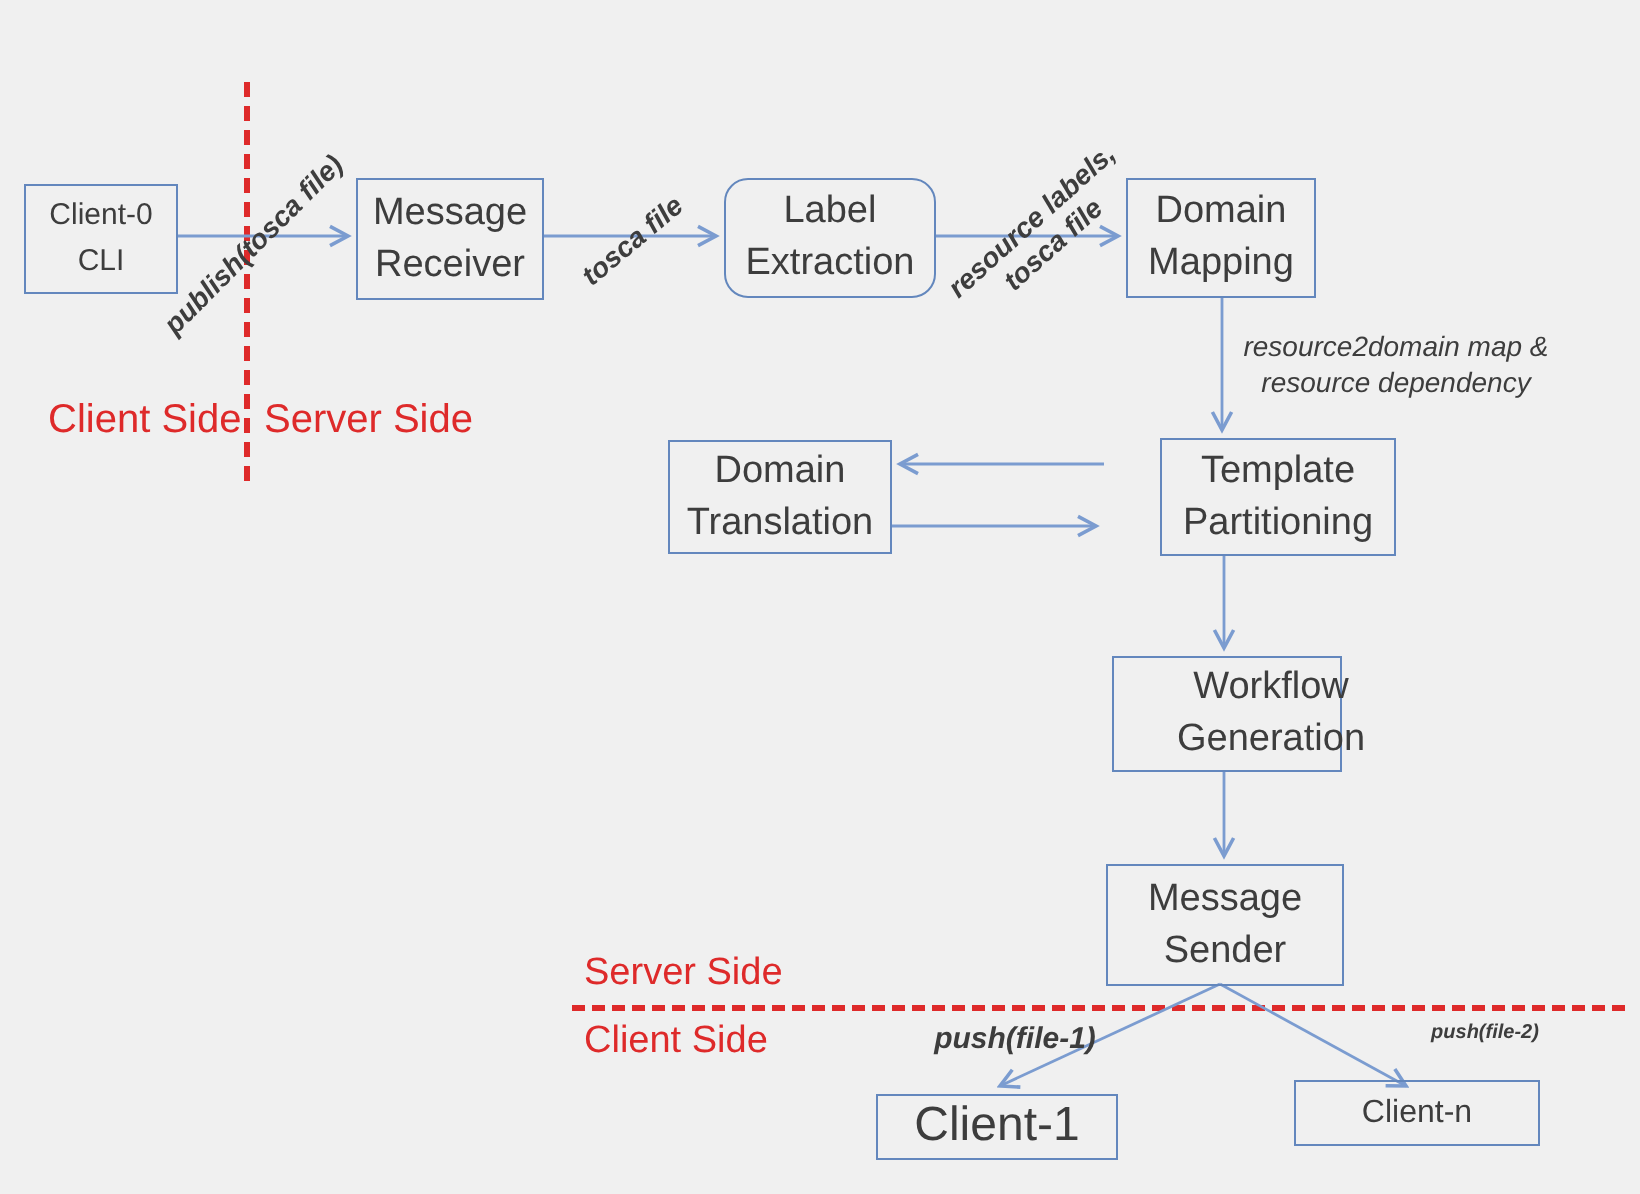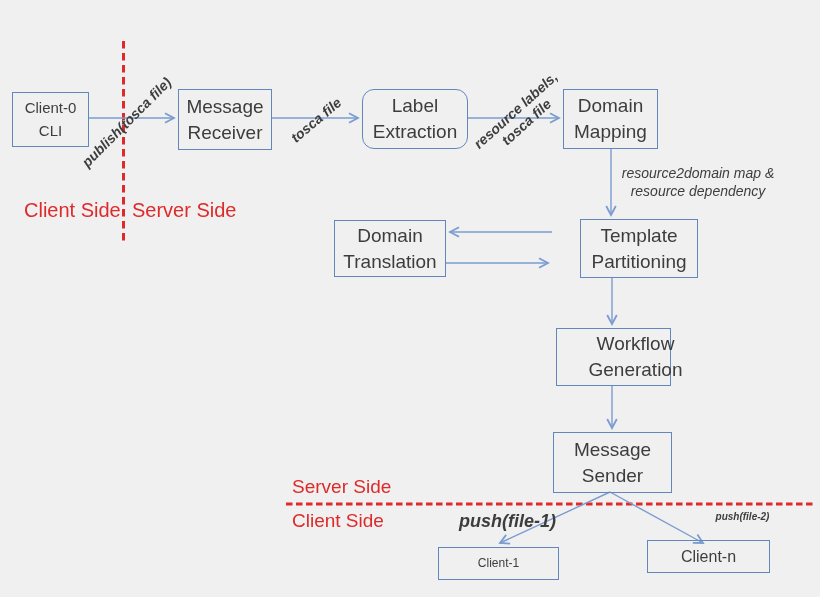--- a/index.html
+++ b/index.html
@@ -58,38 +58,38 @@
     background:transparent;
   }
   #box-client0{left:12px;top:92px;width:77px;height:55px;font-size:15px;line-height:1.5;}
   #box-message-receiver{left:178px;top:89px;width:94px;height:61px;}
   #box-label-extraction{left:362px;top:89px;width:106px;height:60px;border-radius:12px;}
   #box-domain-mapping{left:563px;top:89px;width:95px;height:60px;}
   #box-domain-translation{left:334px;top:220px;width:112px;height:57px;}
   #box-template-partitioning{left:580px;top:219px;width:118px;height:59px;}
   #box-workflow-generation{left:556px;top:328px;width:115px;height:58px;padding-left:44px;}
   #box-message-sender{left:553px;top:432px;width:119px;height:61px;}
-  #box-client1{left:438px;top:547px;width:121px;height:33px;font-size:12px;}
+  #box-client1{left:438px;top:547px;width:121px;height:33px;font-size:24px;}
   #box-clientn{left:647px;top:540px;width:123px;height:33px;font-size:16px;}
 
   .edge-label{
     position:absolute;
     color:var(--text);
     font-style:italic;
     font-weight:600;
     font-size:14px;
     white-space:pre-line;
     text-align:center;
     line-height:1.15;
   }
   #lbl-publish{left:64px;top:114px;width:125px;transform:rotate(-45deg);}
   #lbl-tosca-file{left:285px;top:112px;width:62px;transform:rotate(-40deg);}
   #lbl-resource-labels{left:465px;top:100px;width:112px;transform:rotate(-42deg);}
   #lbl-resource2domain{left:612px;top:164px;width:172px;font-weight:400;line-height:1.3;transform:none;}
-  #lbl-push1{left:455px;top:511px;width:105px;font-size:18px;}
+  #lbl-push1{left:455px;top:511px;width:105px;font-size:15px;}
   #lbl-push2{left:690px;top:511px;width:105px;font-size:10px;}
 
   .zone-label{
     position:absolute;
     color:var(--red);
     font-size:20px;
     white-space:nowrap;
   }
   #zone-top-client{left:24px;top:199px;}
   #zone-top-server{left:132px;top:199px;}

